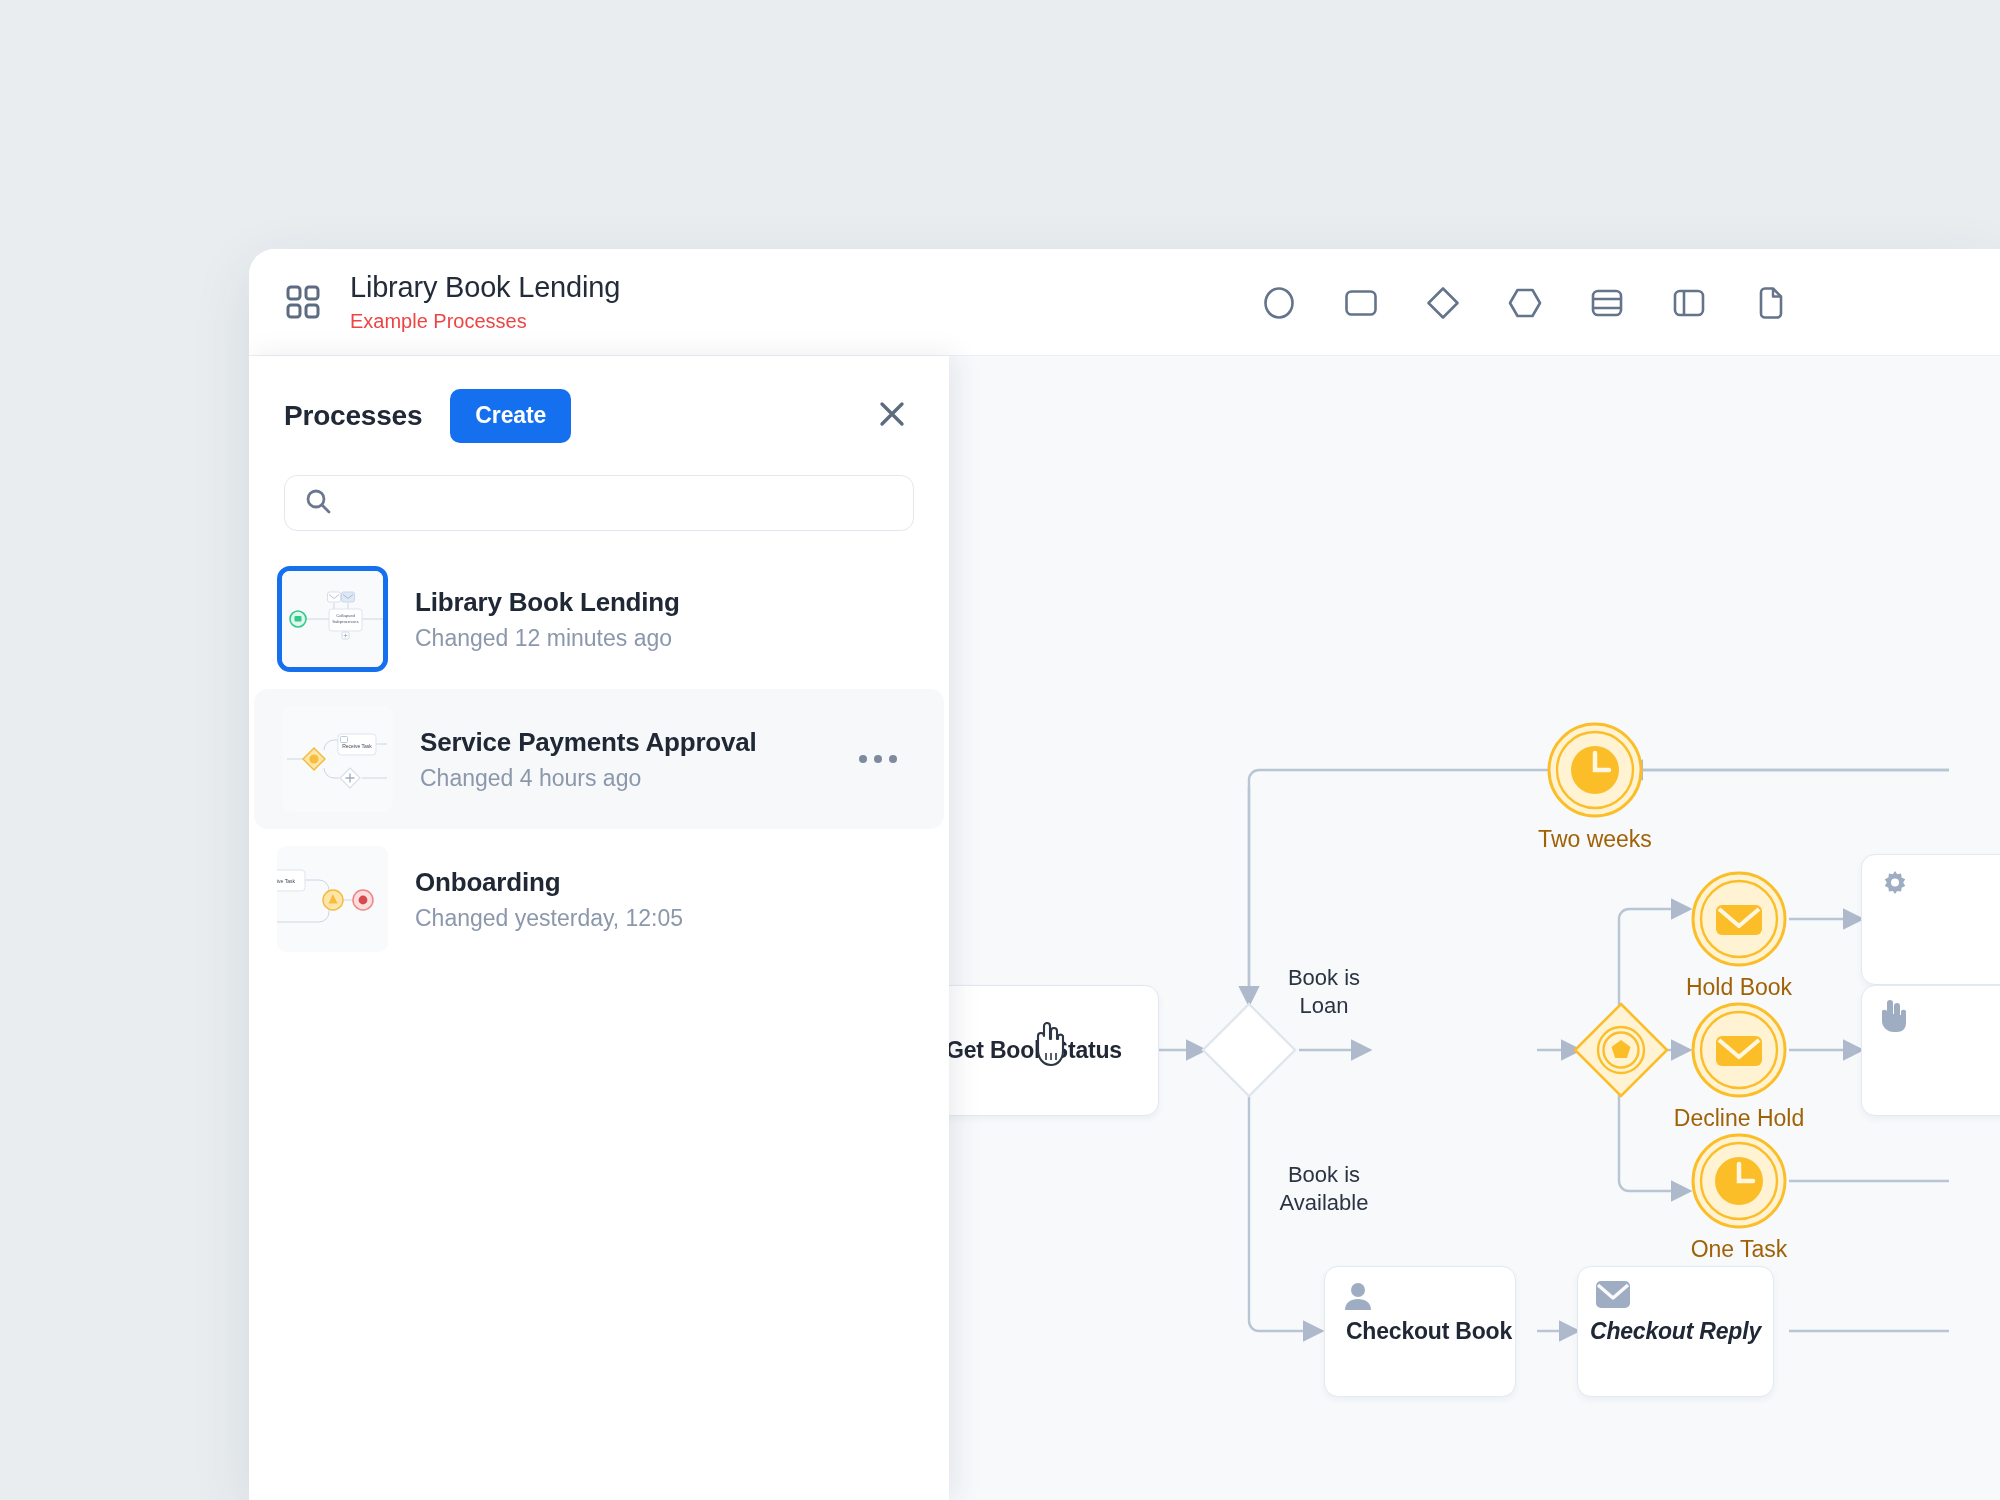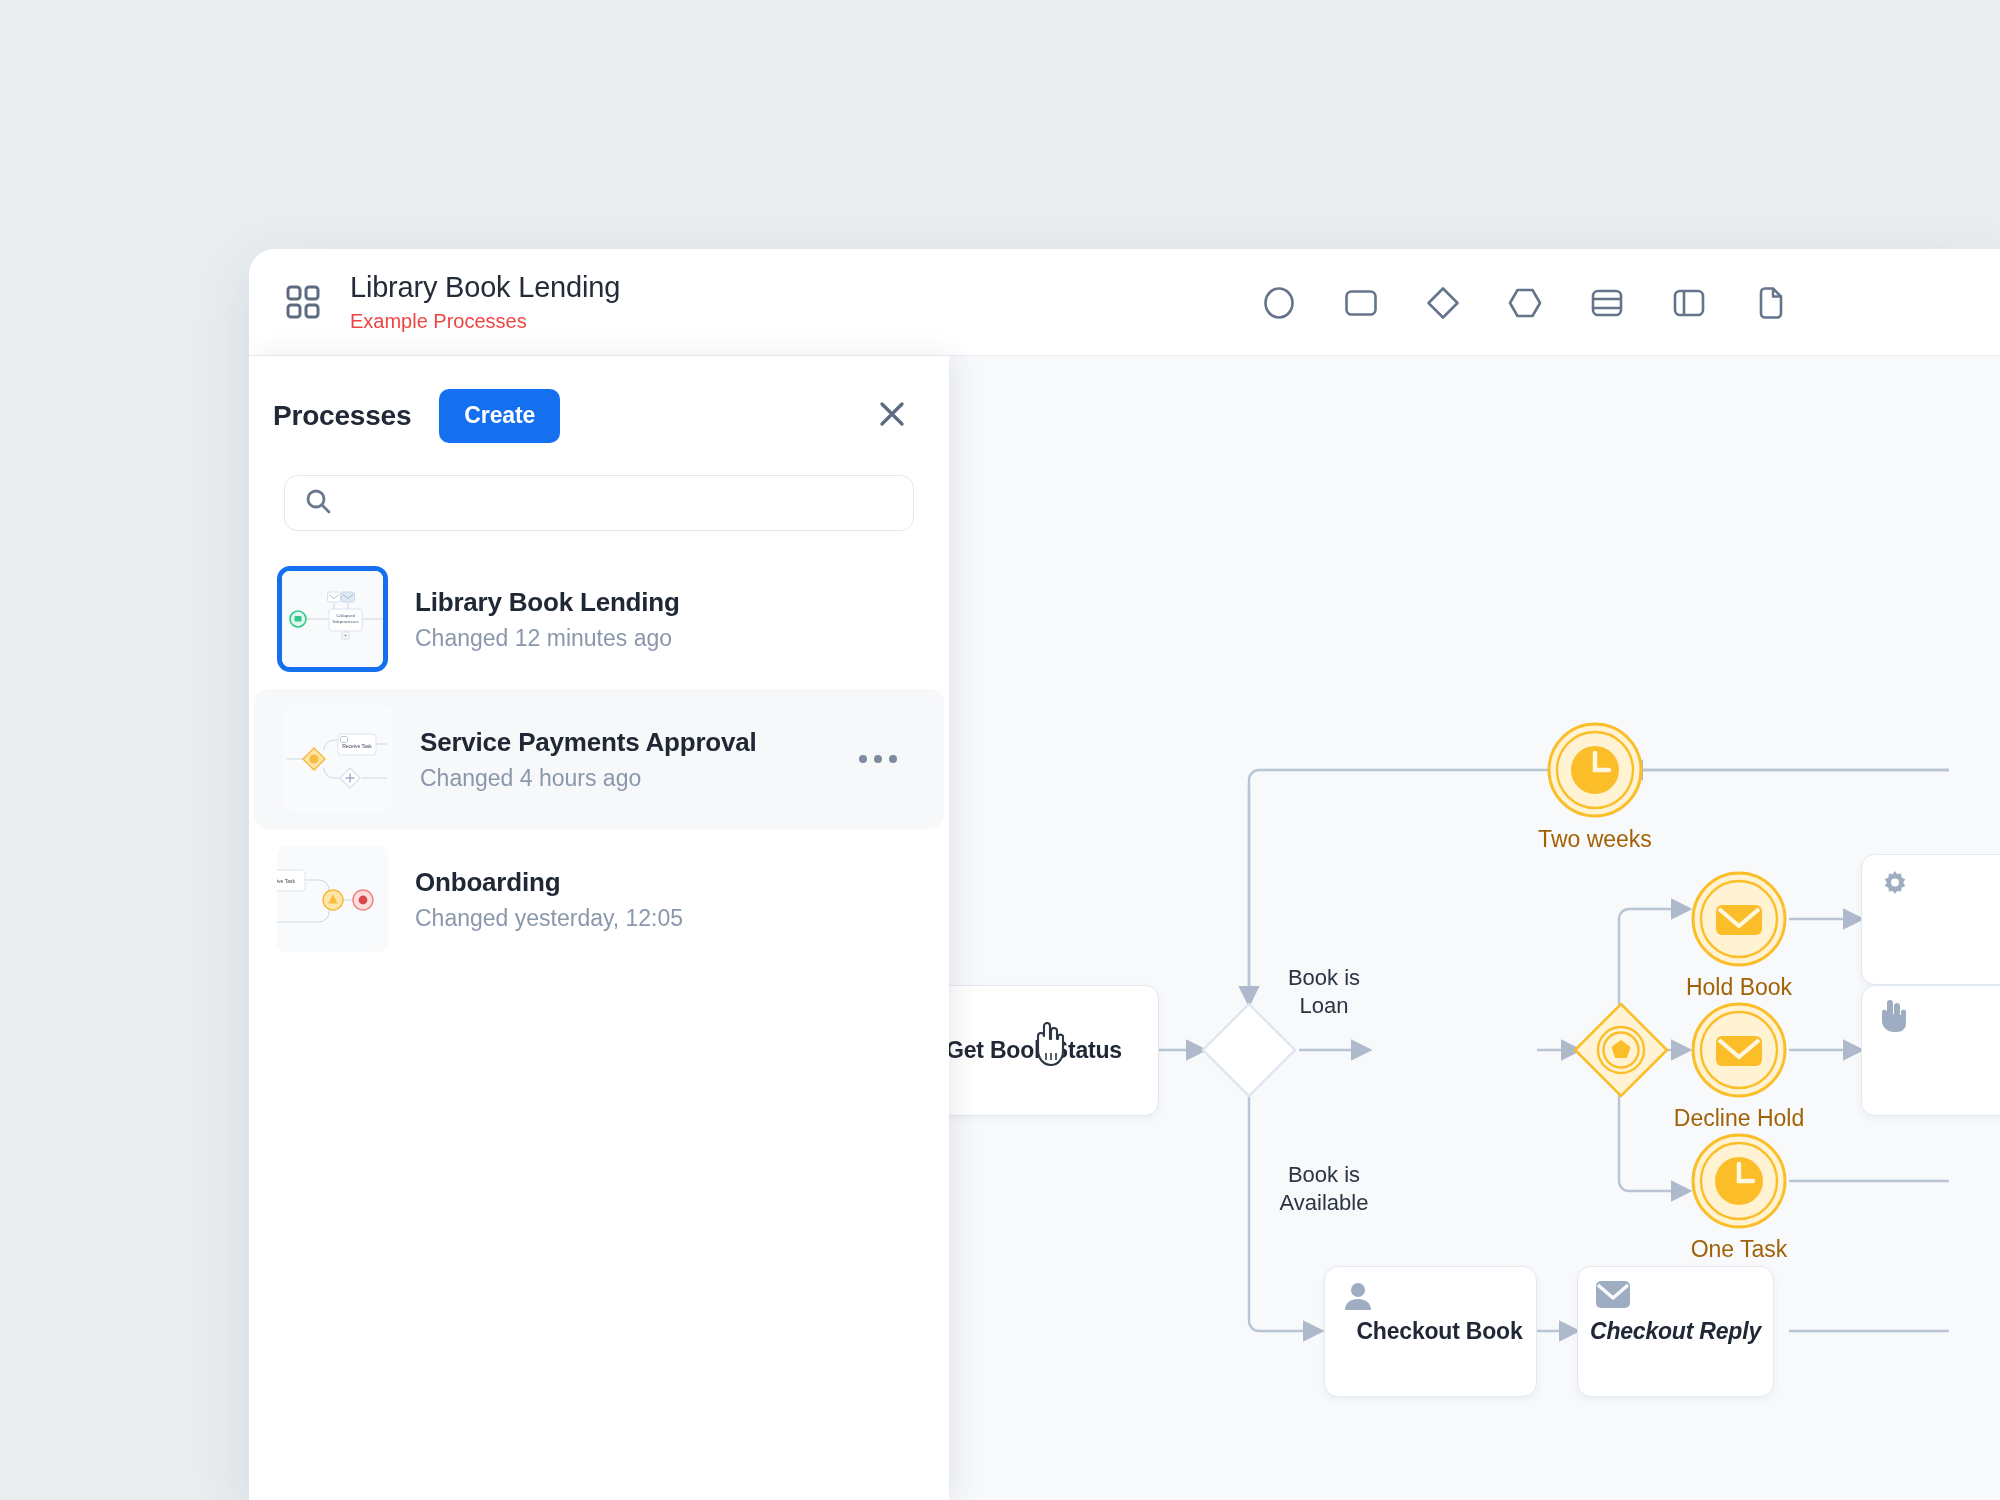--- a/index.html
+++ b/index.html
@@ -53,21 +53,21 @@
   
   .side-panel {
     position: absolute; left: 0; top: 107px;
     width: 700px; height: 1144px;
     background: #ffffff;
     box-shadow: 6px 0 26px rgba(48,62,86,0.10);
     z-index: 5;
   }
   .panel-head {
     display: flex; align-items: center;
-    padding: 33px 38px 0 24px;
+    padding: 33px 38px 0 35px;
     position: relative;
   }
   .panel-title {
     font-size: 28px; font-weight: 700; color: #212936;
     letter-spacing: -0.2px;
   }
   .create-btn {
     margin-left: 28px;
     background: #1570f0;
     color: #ffffff;
@@ -348,21 +348,21 @@
         <div class="node" style="left:740px; top:775px;">
           <svg width="100" height="100" viewBox="0 0 100 100" fill="none">
             <circle cx="50" cy="50" r="46" fill="#fff3d3" stroke="#fbbe28" stroke-width="3"></circle>
             <circle cx="50" cy="50" r="38" stroke="#fbbe28" stroke-width="2.4" fill="none"></circle>
             <circle cx="50" cy="50" r="24" fill="#fbbe28"></circle>
             <path d="M50 33 V50 H64" stroke="#fff7e2" stroke-width="4.5" stroke-linecap="round" fill="none"></path>
           </svg>
         </div>
         <div class="node-label" style="left:690px; top:880px; width:200px;">One Task</div>
 
-        <div class="node task" style="left:375px; top:910px; width:213px; height:131px;padding-left:18px;">
+        <div class="node task" style="left:375px; top:910px; width:192px; height:131px;padding-left:18px;">
           <span class="task-icon">
             <svg width="30" height="30" viewBox="0 0 30 30" fill="#9fadc2">
               <circle cx="15" cy="9" r="7"></circle>
               <path d="M2 29c0-7.2 5.8-11 13-11s13 3.8 13 11Z"></path>
             </svg>
           </span>
           <span class="task-label">Checkout Book</span>
         </div>
 
         <div class="node task" style="left:628px; top:910px; width:197px; height:131px;font-style:italic;">

